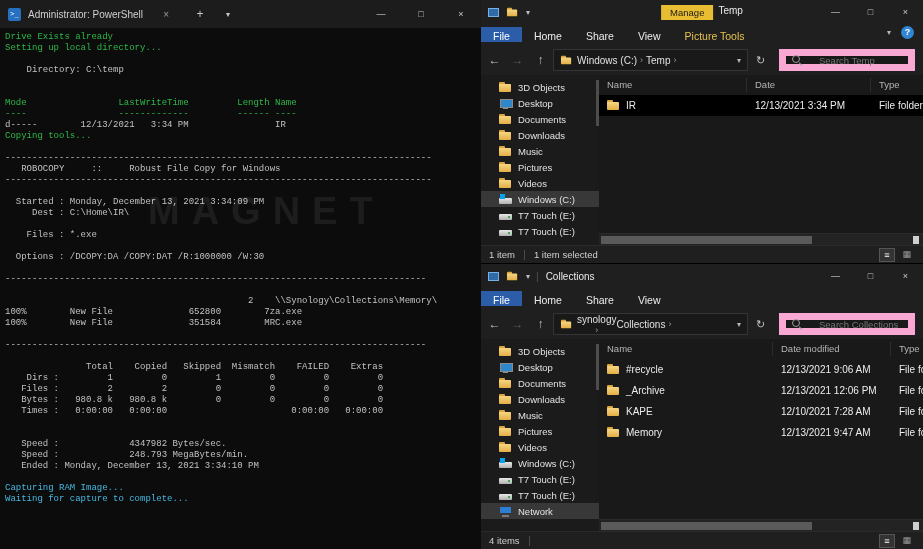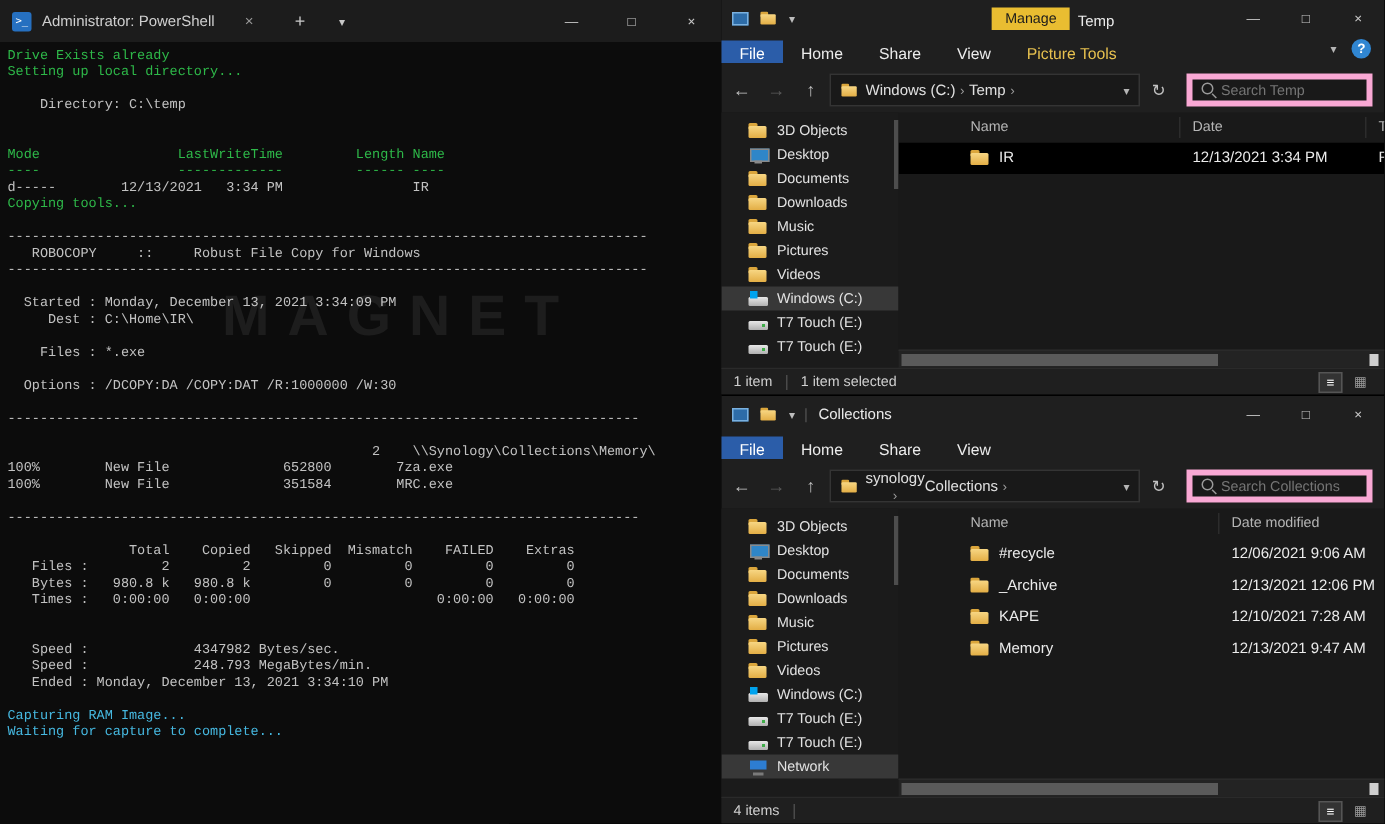--- a/index.html
+++ b/index.html
@@ -33,21 +33,21 @@
 
   
   .explorer { background:#1f1f1f; display:flex; flex-direction:column; color:#e6e6e6; }
   #exp-top { left:481px; top:0;    width:442px; height:263px; }
   #exp-bot { left:481px; top:263px; width:442px; height:286px; border-top:1px solid #000; }
 
   .x-title { height:24px; flex:none; display:flex; align-items:center; padding-left:7px; position:relative; }
   .qat { display:flex; align-items:center; gap:7px; }
   .qat-chev { color:#bdbdbd; font-size:8px; }
   .qat-sep { color:#555; font-size:10px; margin-left:6px; }
-  .title-center { position:absolute; left:50%; transform:translateX(-50%); display:flex; align-items:flex-end; gap:5px; }
+  .title-center { position:absolute; left:50%; transform:translateX(-50%); display:flex; align-items:flex-start; gap:5px; }
   .manage-chip { background:#e9bd31; color:#1b1b1b; padding:2px 9px; font-size:9.5px; }
   .x-title-label { font-size:10px; color:#eaeaea; white-space:nowrap; }
   .title-inline { margin-left:7px; }
   .x-controls { margin-left:auto; display:flex; height:24px; }
   .xc-btn { width:35px; text-align:center; line-height:24px; color:#c8c8c8; font-size:9px; }
 
   .x-tabs { height:21px; flex:none; display:flex; align-items:center; font-size:10.5px; }
   .rtab { padding:3px 12px 0; color:#ececec; }
   .rtab.file { background:#2b5da9; color:#fff; }
   .rtab.contextual { color:#e7c14f; }
@@ -58,41 +58,41 @@
 
   .x-addr { height:30px; flex:none; display:flex; align-items:center; padding:0 8px 0 3px; gap:2px; }
   .nav-btn { width:21px; text-align:center; color:#c2c2c2; font-size:12px; flex:none; }
   .nav-btn.dim { color:#5c5c5c; }
   .nav-btn.refresh { font-size:11px; }
   .addr-box { flex:1; height:22px; background:#191919; border:1px solid #343434; display:flex;
               align-items:center; padding:0 6px; gap:4px; font-size:10px; color:#e0e0e0; min-width:0; overflow:hidden; }
   .crumb { white-space:nowrap; }
   .crumb-sep { color:#9a9a9a; padding:0 3px; font-size:9px; }
   .addr-right { margin-left:auto; color:#b5b5b5; font-size:8px; }
-  .search-box { width:124px; height:22px; flex:none; background:#191919; border:4px solid #f9a8d4;
-                display:flex; align-items:center; padding:0 6px; gap:3px; margin-left:6px; }
+  .search-box { width:136px; height:22px; flex:none; background:#191919; border:7px solid #f9a8d4;
+                display:flex; align-items:center; padding:0 6px; gap:17px; margin-left:6px; }
   .search-box input { background:transparent; border:none; outline:none; color:#9a9a9a;
                       font-size:9.5px; width:100%; font-family:"Liberation Sans", sans-serif; }
   .mag-icon { width:10px; height:10px; position:relative; flex:none; }
   .mag-icon::before { content:""; position:absolute; left:0; top:0; width:6px; height:6px;
                       border:1.2px solid #9a9a9a; border-radius:50%; }
   .mag-icon::after { content:""; position:absolute; left:6.5px; top:7px; width:3.5px; height:1.2px;
                      background:#9a9a9a; transform:rotate(45deg); transform-origin:left center; }
 
   .x-body { flex:1; display:flex; min-height:0; background:#191919; }
   .x-side { width:118px; flex:none; position:relative; padding-top:4px; overflow:hidden; background:#1b1b1b; }
   .side-item { display:flex; align-items:center; gap:6px; height:16px; padding-left:18px;
                font-size:9.5px; color:#e2e2e2; white-space:nowrap; }
   .side-item.selected { background:#383838; }
   .side-scroll { position:absolute; right:0; top:5px; width:3px; height:46px; background:#4d4d4d; }
 
   .x-main { flex:1; display:flex; flex-direction:column; min-width:0; }
   .col-row { display:flex; height:20px; align-items:center; font-size:9.5px; color:#b5b5b5; flex:none; }
   .hcell { border-right:1px solid #2c2c2c; height:14px; line-height:14px; padding-left:8px; white-space:nowrap; overflow:hidden; }
-  .w-name { width:148px; flex:none;margin-left:40px; }
+  .w-name { width:148px; flex:none; }
   .w-date { width:124px; flex:none; }
   .w-type { flex:1; border-right:none; min-width:0; }
   #exp-bot .w-name { width:174px; }
   #exp-bot .w-date { width:118px; }
   .rows-area { flex:1; overflow:hidden; display:flex; flex-direction:column; }
   .file-row { display:flex; height:21px; align-items:center; font-size:10px; color:#ececec; flex:none; }
   .file-row.selected { background:#000000;justify-content:flex-end; }
   .fcell { padding-left:8px; overflow:hidden; white-space:nowrap; }
   .fcell.namecell { display:flex; align-items:center; gap:6px; }
 
@@ -167,20 +167,21 @@
       <div class="tl white"></div>
       <div class="tl white">------------------------------------------------------------------------------</div>
       <div class="tl white"></div>
       <div class="tl white">                                             2    \\Synology\Collections\Memory\</div>
       <div class="tl white">100%        New File              652800        7za.exe</div>
       <div class="tl white">100%        New File              351584        MRC.exe</div>
       <div class="tl white"></div>
       <div class="tl white">------------------------------------------------------------------------------</div>
       <div class="tl white"></div>
       <div class="tl white">               Total    Copied   Skipped  Mismatch    FAILED    Extras</div>
+      <div class="tl white">    Dirs :         1         0         1         0         0         0</div>
       <div class="tl white">   Files :         2         2         0         0         0         0</div>
       <div class="tl white">   Bytes :   980.8 k   980.8 k         0         0         0         0</div>
       <div class="tl white">   Times :   0:00:00   0:00:00                       0:00:00   0:00:00</div>
       <div class="tl white"></div>
       <div class="tl white"></div>
       <div class="tl white">   Speed :             4347982 Bytes/sec.</div>
       <div class="tl white">   Speed :             248.793 MegaBytes/min.</div>
       <div class="tl white">   Ended : Monday, December 13, 2021 3:34:10 PM</div>
       <div class="tl white"></div>
       <div class="tl cyan">Capturing RAM Image...</div>
@@ -431,21 +432,21 @@
         <span class="hcell w-date">Date modified</span>
         <span class="hcell w-type">Type</span>
       </div>
       <div class="rows-area">
 
       <div class="file-row">
             <span class="fcell namecell w-name">
               <span class="icn folder"></span>
               <span>#recycle</span>
             </span>
-            <span class="fcell w-date">12/06/2021 9:06 AM</span>
+            <span class="fcell w-date">12/13/2021 9:06 AM</span>
             <span class="fcell w-type">File folder</span>
           </div>
           <div class="file-row">
             <span class="fcell namecell w-name">
               <span class="icn folder"></span>
               <span>_Archive</span>
             </span>
             <span class="fcell w-date">12/13/2021 12:06 PM</span>
             <span class="fcell w-type">File folder</span>
           </div>

